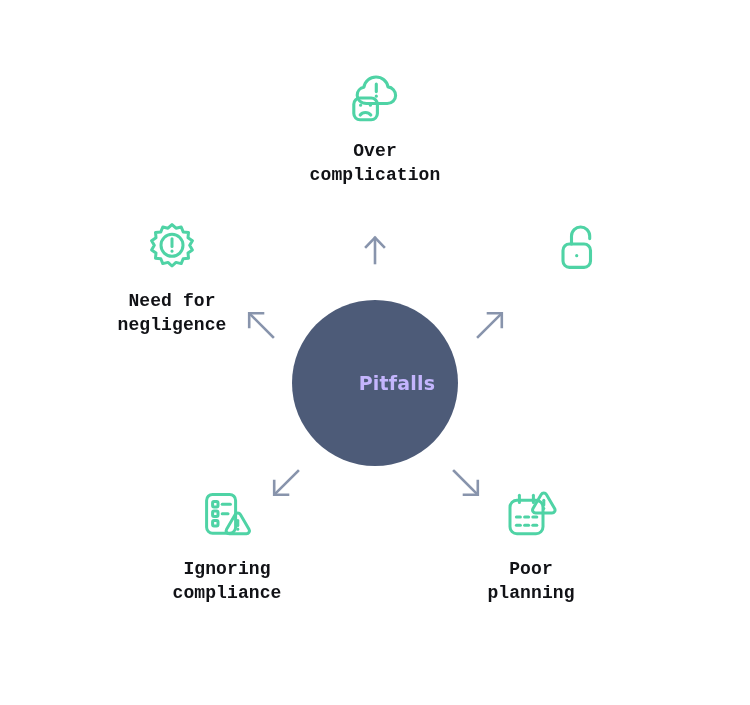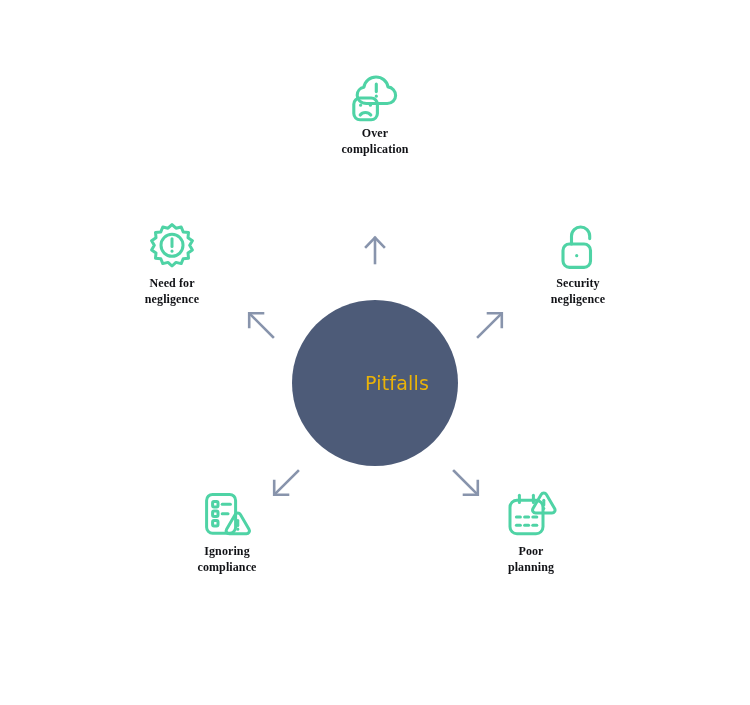--- a/index.html
+++ b/index.html
@@ -30,48 +30,49 @@
     top: 300px;
     width: 166px;
     height: 166px;
     border-radius: 50%;
     background: #4d5b78;
     display: flex;
     align-items: center;
     justify-content: center;
   }
   .hub-label {
-    color: #eab308;
+    color: #c4b5fd;
     font-size: 19px;
-    font-weight: normal;
+    font-weight: bold;
     letter-spacing: 0.2px;
     font-family: "DejaVu Sans", "Liberation Sans", sans-serif;
     margin-left: 44px;
   }
 
   
   .node {
     position: absolute;
     width: 190px;
     text-align: center;
   }
   .node-icon {
     width: 56px;
     height: 56px;
     margin: 0 auto;
     display: block;
   }
   .node-label {
-    font-size: 12px;
+    margin-top: 14px;
+    font-size: 18px;
     font-weight: bold;
     line-height: 1.32;
     color: #111216;
     letter-spacing: 0.1px;
     white-space: pre-line;
-    font-family: Liberation Serif, serif;
+    font-family: Liberation Mono, monospace;
   }
 
   
   .node-over-complication { left: 280px; top: 70px; }
   .node-need-expertise    { left: 77px;  top: 220px; }
   .node-security          { left: 483px; top: 220px; }
   .node-ignoring          { left: 132px; top: 488px; }
   .node-poor-planning     { left: 436px; top: 488px; }
 
   
@@ -203,22 +204,20 @@
                    C21.5 11.0 25.6 7.0 30.6 7.0
                    C35.6 7.0 39.7 11.0 39.7 16.0
                    L39.7 18.6"></path>
 
           <rect x="13.0" y="24.0" width="27.5" height="23.4" rx="6.4"></rect>
 
           <line x1="26.7" y1="35.5" x2="26.7" y2="35.7"></line>
         </g>
       </svg>
     </div>
-    <div class="node-label">Security
-negligence</div>
   </div>
 
   <div class="node node-poor-planning">
     <div class="node-icon">
       <svg viewBox="0 0 56 56" width="56" height="56" aria-hidden="true">
         <g fill="none" stroke="#4fd3a5" stroke-width="3.0" stroke-linecap="round" stroke-linejoin="round">
 
           <rect x="7.0" y="12.2" width="33.0" height="33.6" rx="7.0"></rect>
 
           <line x1="16.4" y1="7.2" x2="16.4" y2="14.4"></line>

